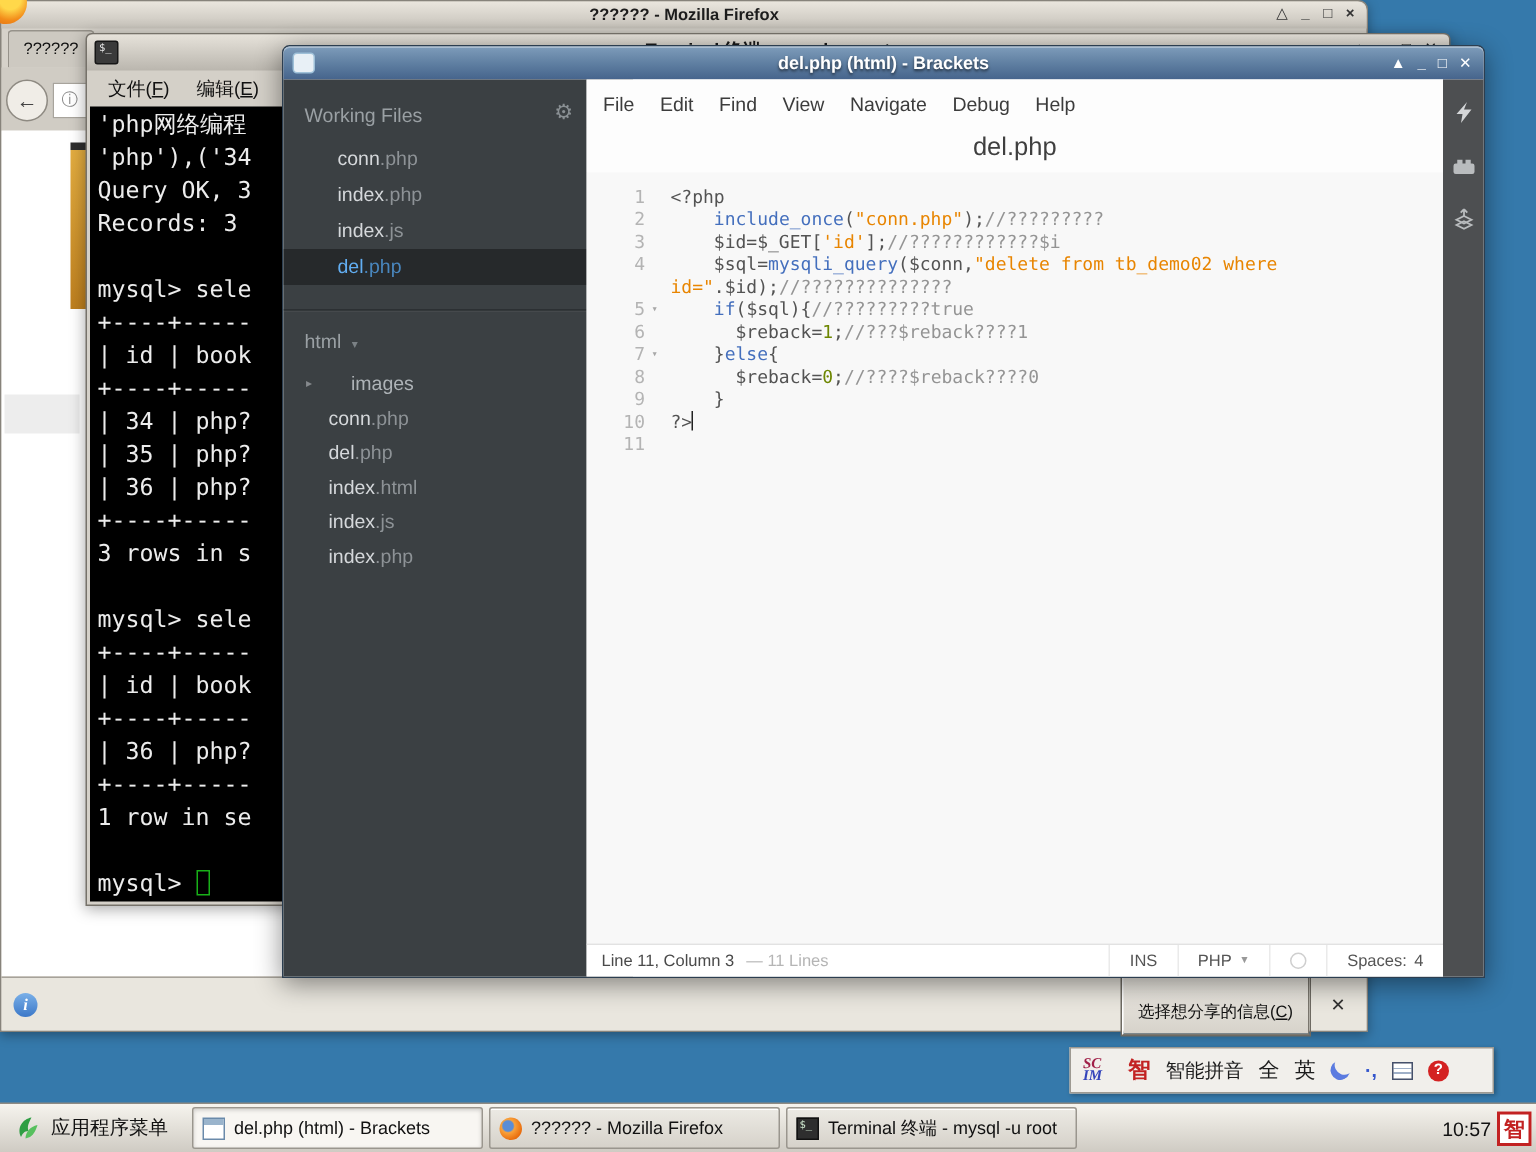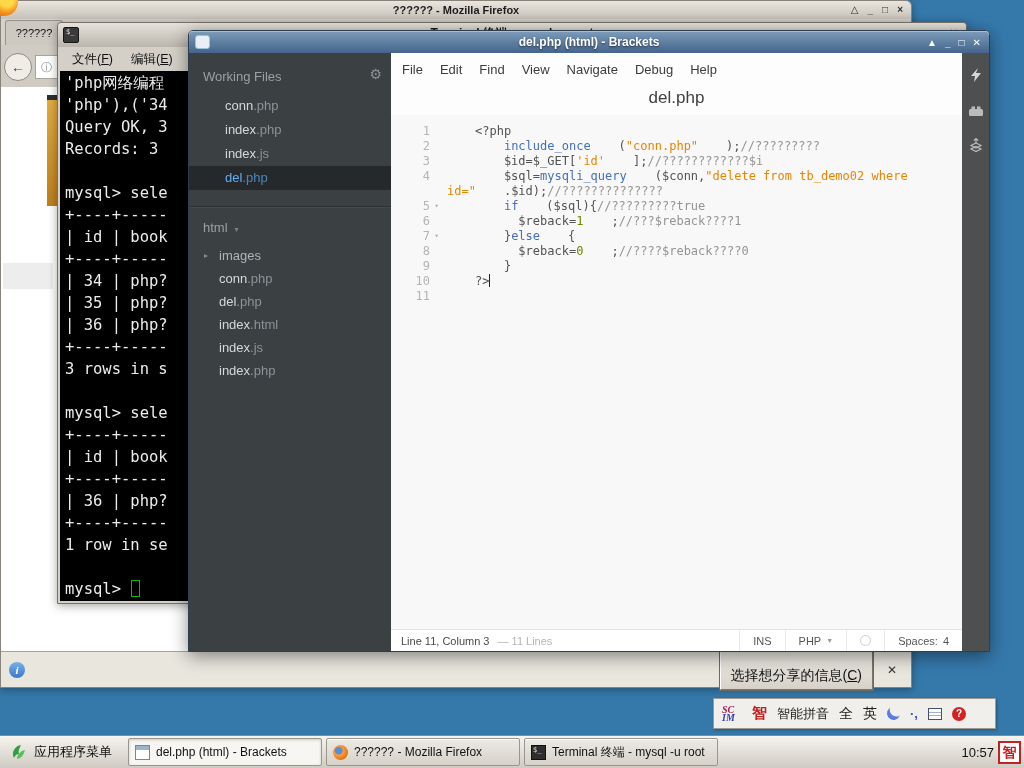--- a/index.html
+++ b/index.html
@@ -29,21 +29,21 @@
   .ff-strip-cap{position:absolute;left:46px;top:8px;width:16px;height:5px;background:#2e2e2e;}
   .ff-strip{position:absolute;left:46px;top:13px;width:16px;height:106px;
             background:linear-gradient(180deg,#e2ac40,#bd7f1e);}
   .ff-grayblock{position:absolute;left:2px;top:176px;width:50px;height:26px;background:#ededed;}
   .ff-note{position:absolute;left:0;right:0;bottom:0;height:36px;background:#e9e6de;
            border-top:1px solid #a6a29a;display:flex;align-items:center;padding:0 8px;}
   .note-icon{width:16px;height:16px;border-radius:50%;background:linear-gradient(#7ab0e8,#3c78c8);
              color:#fff;font-size:11px;font-style:italic;font-weight:bold;text-align:center;
              line-height:16px;font-family:"Liberation Serif",serif;flex:none;}
   .note-text{font-size:12px;color:#1c1c1c;margin-left:8px;white-space:nowrap;overflow:hidden;}
-  .note-btn{margin-left:auto;height:40px;padding:16px 10px;font-size:14px;color:#111;
+  .note-btn{margin-left:auto;height:40px;padding:16px 10px;font-size:11px;color:#111;
             background:linear-gradient(#f0ede6,#d6d2ca);border:1px solid;white-space:nowrap;
             border-color:#fff #7a766e #7a766e #fff;box-shadow:0 0 0 1px #6e6a62;}
   .note-close{width:22px;text-align:center;font-size:12px;font-weight:bold;color:#333;margin-left:8px;}
   .ukey{text-decoration:underline;}
   .ff-corner{position:absolute;left:-10px;top:-12px;width:28px;height:28px;border-radius:50%;z-index:2;
              background:radial-gradient(circle at 60% 40%,#ffd84a 0 30%,#f28c1a 60%,#d9600b);}
 
   
   .term-win{left:57px;top:22px;width:910px;height:582px;background:#d4d0c8;z-index:3;
             border:1px solid #76726a;border-radius:4px 4px 0 0;box-shadow:0 2px 10px rgba(0,0,0,.35);}
@@ -87,38 +87,38 @@
             border-radius:2px;font-size:8px;line-height:9px;text-align:center;color:#8a9094;}
   .wf-item{height:24px;line-height:24px;padding-left:36px;white-space:nowrap;}
   .wf-item.active{background:#26292b;}
   .fbase{color:#d5d8db;} .fext{color:#8d9296;}
   .wf-item.active .fbase{color:#62aef2;} .wf-item.active .fext{color:#4986bd;}
   .sidebar-divider{margin-top:16px;border-top:1px solid #2c3033;box-shadow:0 1px 0 rgba(255,255,255,.05);}
   .proj-header{padding:13px 0 9px 14px;color:#9aa0a4;}
   .proj-caret{margin-left:7px;font-size:8px;color:#7b8185;}
   .tree-item{position:relative;height:23px;line-height:23px;padding-left:30px;white-space:nowrap;}
   .tree-item .tw{position:absolute;left:15px;top:0;font-size:8px;color:#85898d;}
-  .tree-item .folder{color:#aeb3b7;}
+  .tree-item .folder{color:#aeb3b7;margin-left:15px;}
 
   .br-main{position:absolute;left:202px;right:27px;top:22px;bottom:0;background:#fdfdfd;overflow:hidden;}
   .br-menubar{height:32px;display:flex;gap:17px;padding-left:11px;align-items:center;
               font-size:13px;color:#3c3c3c;background:#fdfdfd;}
   .br-docbar{height:30px;text-align:center;font-size:17px;color:#3f3f3f;line-height:26px;
              background:#fdfdfd;}
   .br-editor{position:absolute;left:0;right:0;top:62px;bottom:22px;background:#f8f8f8;
              overflow:hidden;display:flex;padding-top:9px;}
   .gutter{width:52px;flex:none;}
   .gr{height:15px;display:flex;font-family:"DejaVu Sans Mono",monospace;font-size:12px;
       line-height:15px;color:#b4b4b4;}
   .gr .n{flex:1;text-align:right;}
   .gr .f{width:13px;text-align:center;font-size:7px;color:#a8a8a8;line-height:15px;}
   .codecol{flex:1;padding-left:4px;overflow:hidden;}
   .cline{height:15px;font-family:"DejaVu Sans Mono",monospace;font-size:12px;line-height:15px;
          white-space:pre;}
-  .tk-p{color:#535353;margin-left:28px;} .tk-k{color:#446fbd;} .tk-s{color:#e88501;}
+  .tk-p{color:#535353;} .tk-k{color:#446fbd;} .tk-s{color:#e88501;}
   .tk-c{color:#949494;} .tk-n{color:#6d8600;}
   .ccursor{display:inline-block;width:1px;height:13px;background:#222;vertical-align:-2px;}
 
   .br-status{position:absolute;left:0;right:0;bottom:0;height:22px;background:#fff;
              border-top:1px solid #e2e2e2;display:flex;align-items:center;font-size:11px;color:#555;}
   .st-left{flex:1;padding-left:10px;white-space:nowrap;}
   .st-pos{color:#4a4a4a;} .st-lines{color:#b5b5b5;margin-left:5px;}
   .st-cell{border-left:1px solid #eaeaea;height:100%;display:flex;align-items:center;
            padding:0 13px;gap:5px;white-space:nowrap;}
   .st-caret{font-size:7px;color:#999;}

